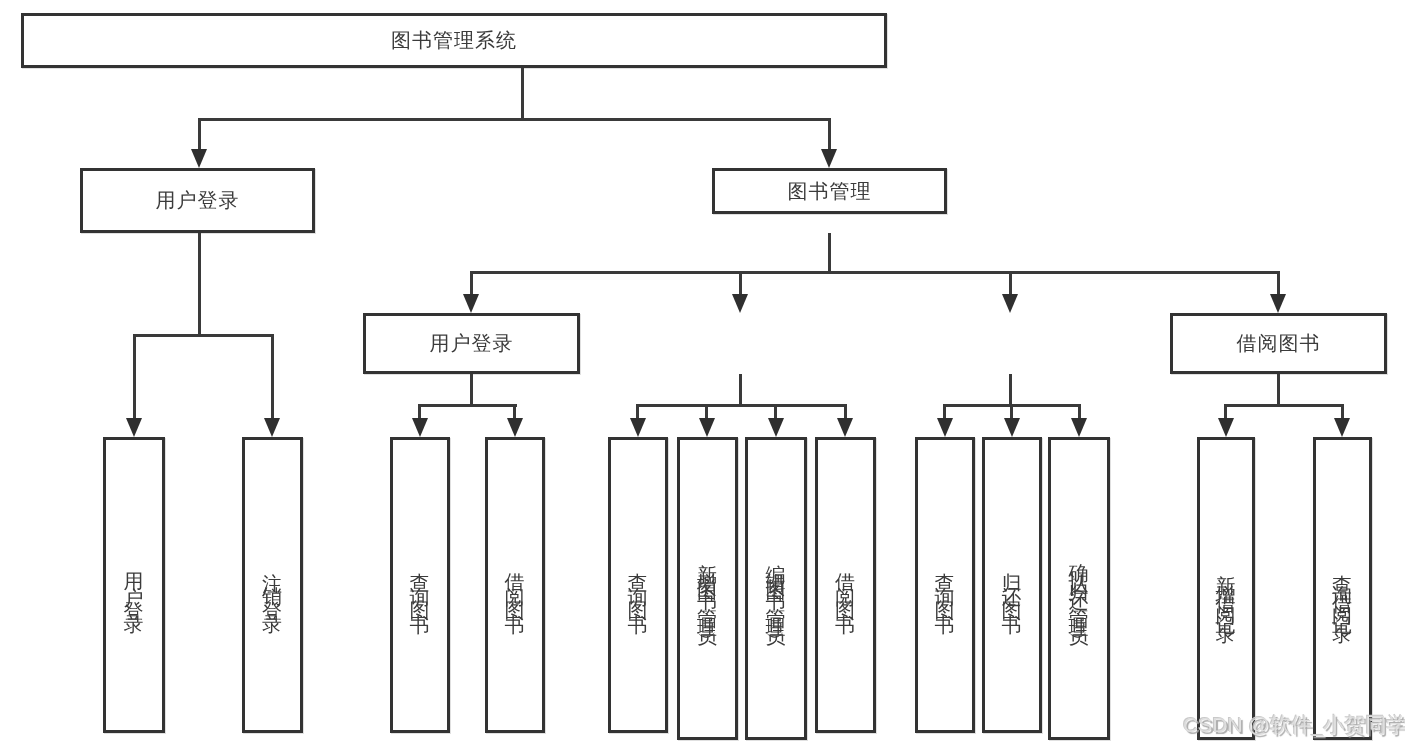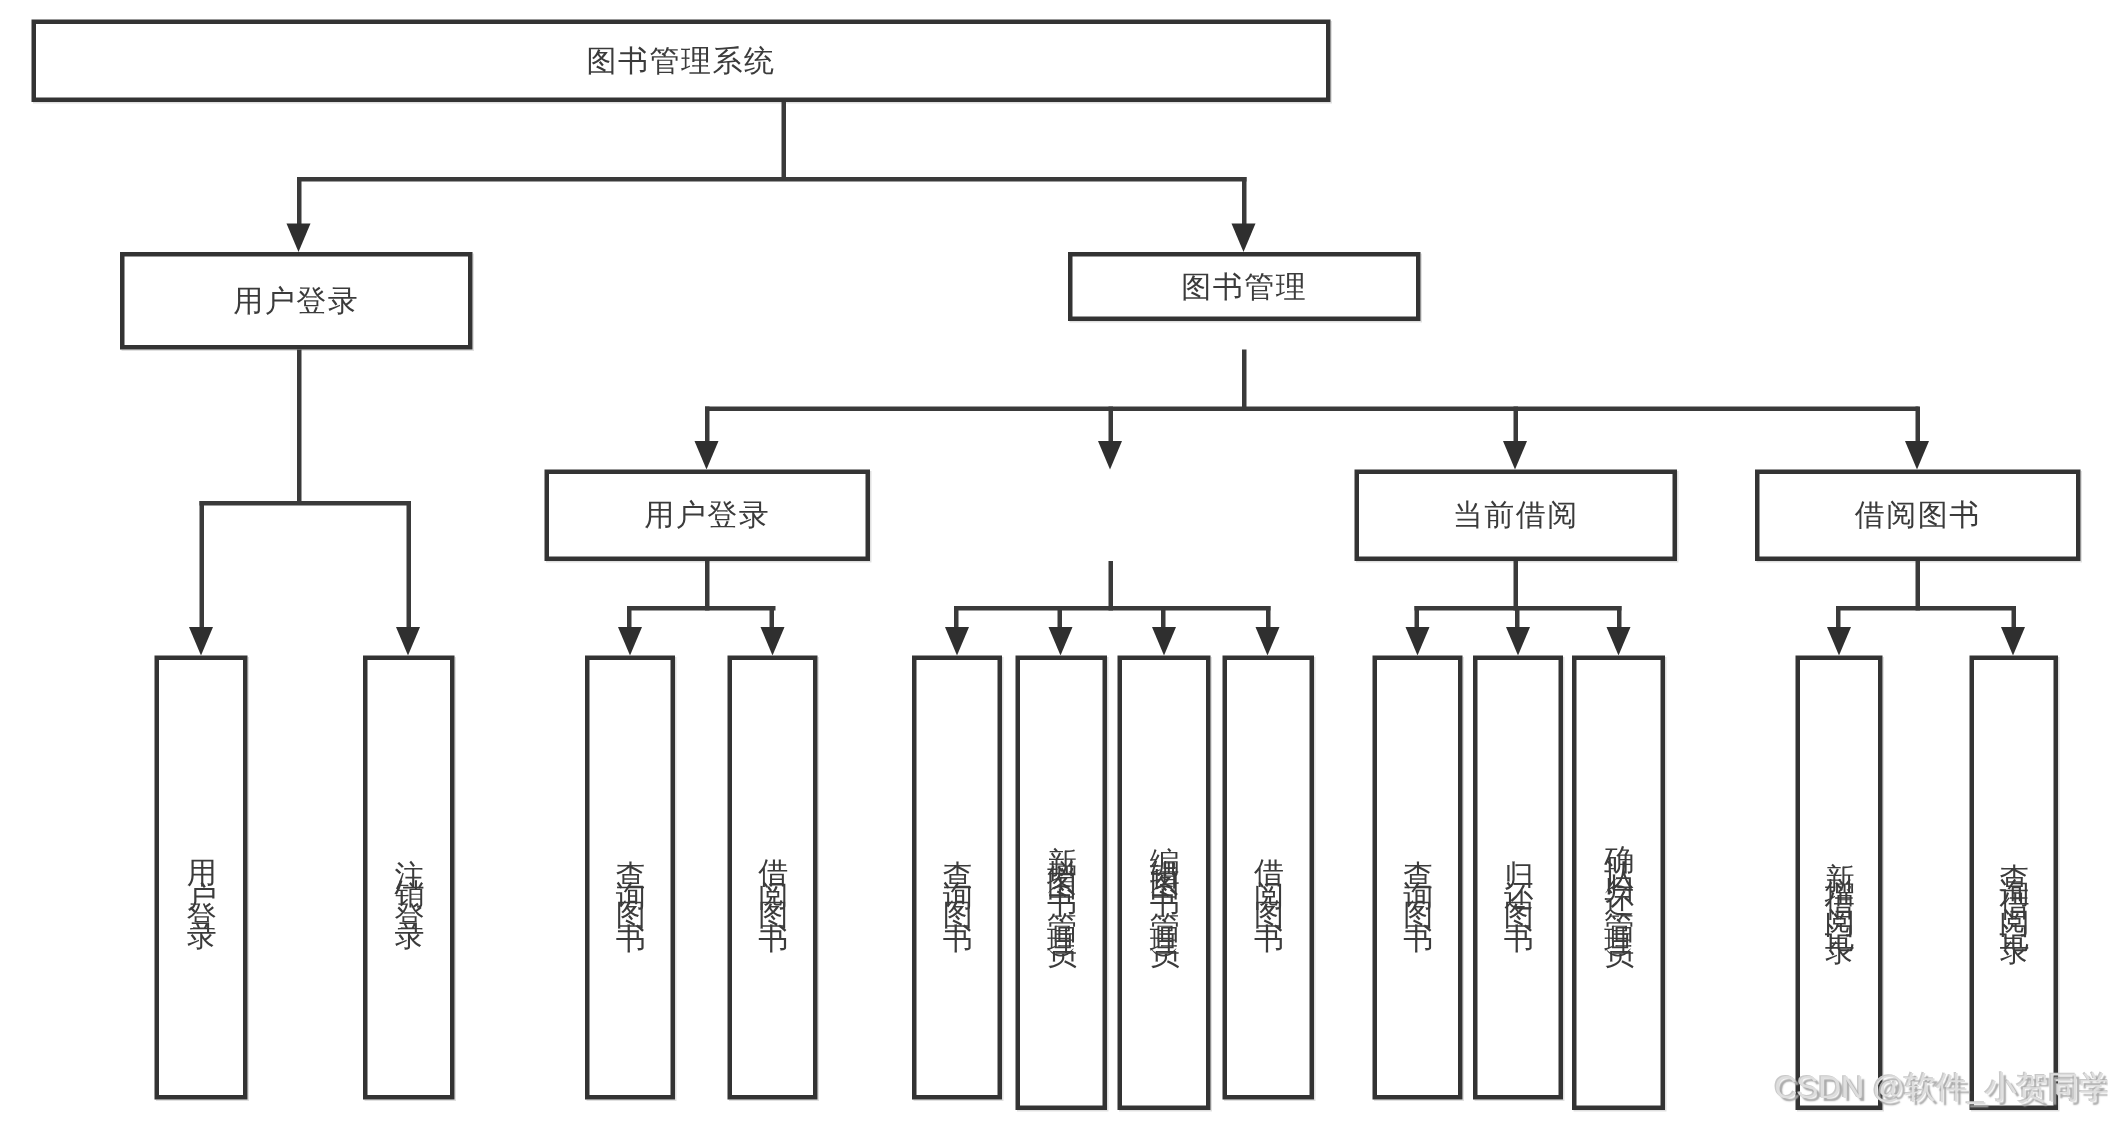--- a/index.html
+++ b/index.html
@@ -100,23 +100,20 @@
   <div class="line" style="left:1009px; top:271px; width:3px; height:25px;"></div>
   <div class="line" style="left:1277px; top:271px; width:3px; height:25px;"></div>
   <div class="arrow" style="left:463px; top:294px;"></div>
   <div class="arrow" style="left:732px; top:294px;"></div>
   <div class="arrow" style="left:1002px; top:294px;"></div>
   <div class="arrow" style="left:1270px; top:294px;"></div>
 
   <div class="node" style="left:363px; top:313px; width:217px; height:61px;">
     <span>用户登录</span>
   </div>
-  <div class="node" style="left:903px; top:313px; width:215px; height:61px;">
-    <span>当前借阅</span>
-  </div>
   <div class="node" style="left:1170px; top:313px; width:217px; height:61px;">
     <span>借阅图书</span>
   </div>
 
   <div class="line" style="left:470px; top:374px; width:3px; height:33px;"></div>
   <div class="line" style="left:739px; top:374px; width:3px; height:33px;"></div>
   <div class="line" style="left:1009px; top:374px; width:3px; height:33px;"></div>
   <div class="line" style="left:1277px; top:374px; width:3px; height:33px;"></div>
 
   <div class="line" style="left:418px; top:404px; width:99px; height:3px;"></div>

